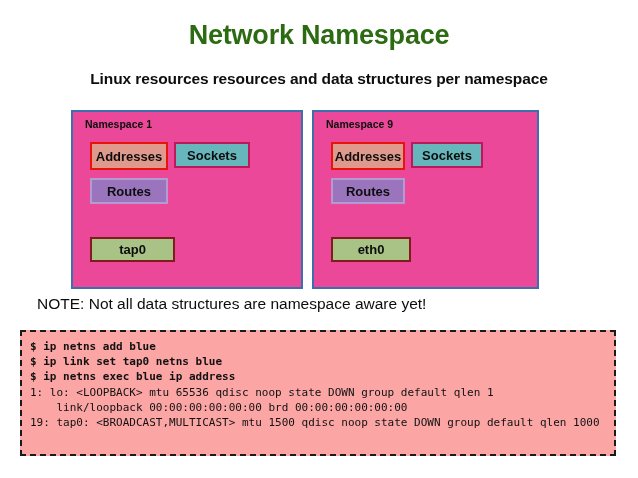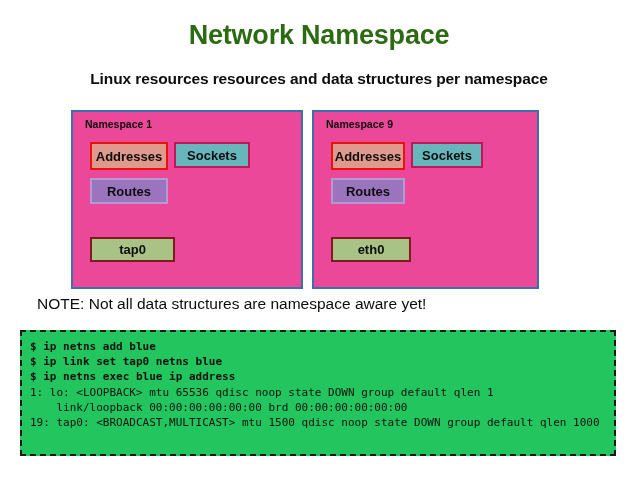--- a/index.html
+++ b/index.html
@@ -121,21 +121,21 @@
   }
 
   
   #terminal {
     position: absolute;
     left: 20px;
     top: 330px;
     width: 596px;
     height: 126px;
     box-sizing: border-box;
-    background: #22c55e;
+    background: #fca5a5;
     border: 2px dashed #1a1a1a;
     padding: 7px 0 0 8px;
     font-family: "DejaVu Sans Mono", monospace;
     font-size: 11px;
     line-height: 15.2px;
     color: #111111;
     overflow: hidden;
   }
   .term-line {
     white-space: pre;

